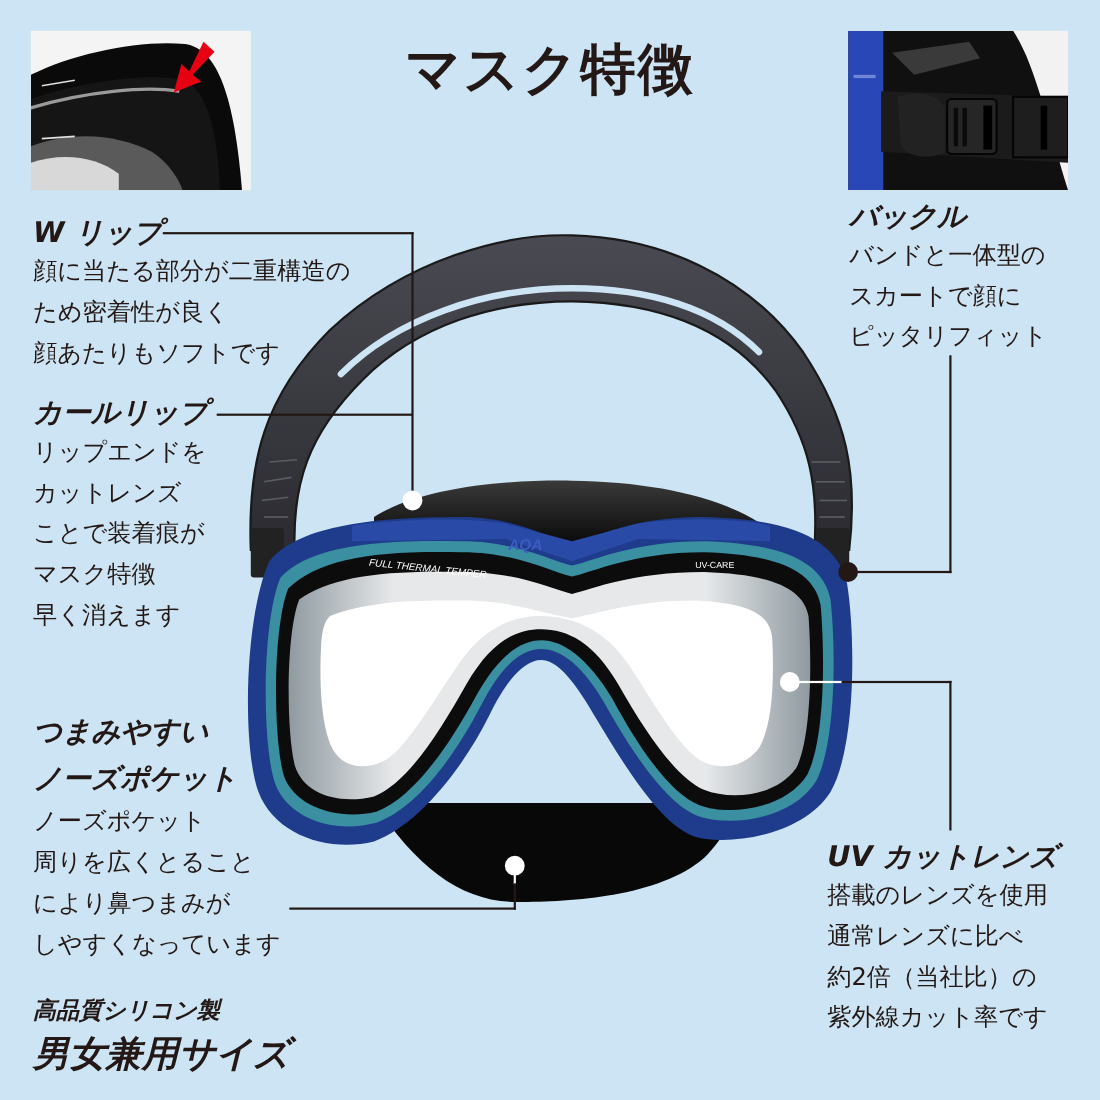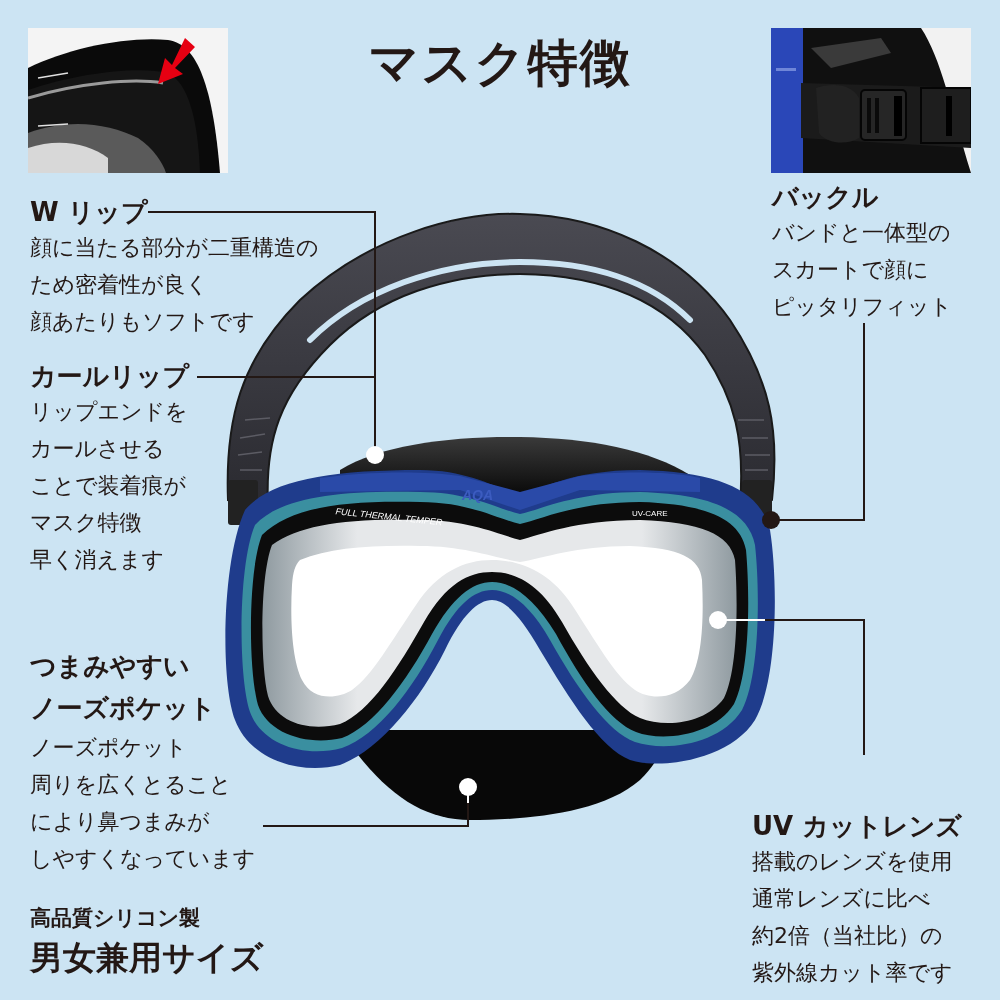--- a/index.html
+++ b/index.html
@@ -1,21 +1,21 @@
 <!DOCTYPE html>
 <html><head>
 <meta charset="utf-8">
 <style>
   html, body { margin:0; padding:0; }
   body { width:1000px; height:1000px; background:#cce4f3; position:relative; overflow:hidden;
          font-family:"DejaVu Sans", sans-serif; color:#231815; }
   .abs { position:absolute; }
   .title { left:0; width:1000px; top:30px; text-align:center; font-size:50px; font-weight:bold; letter-spacing:2px; }
   .photo { position:absolute; width:200px; height:145px; overflow:hidden; }
-  .heading { font-size:26px; font-weight:bold; line-height:34px; white-space:nowrap; }
+  .heading { font-size:26px; font-weight:bold; line-height:34px; white-space:nowrap;font-style:italic; }
   .body-text { font-size:22px; line-height:37px; white-space:nowrap; }
   .line { position:absolute; background:#231815; }
   .wline { position:absolute; background:#ffffff; }
   .dot { position:absolute; width:18px; height:18px; border-radius:50%; }
   .dot.white { background:#ffffff; }
   .dot.dark { background:#231815; }
   svg { display:block; }
 </style>
 </head>
 <body>
@@ -134,21 +134,21 @@
 <div class="abs" style="left:30px; top:195px;">
   <div class="heading">W リップ</div>
   <div class="body-text">顔に当たる部分が二重構造の</div>
   <div class="body-text">ため密着性が良く</div>
   <div class="body-text">顔あたりもソフトです</div>
 </div>
 
 <div class="abs" style="left:30px; top:359px;">
   <div class="heading">カールリップ</div>
   <div class="body-text">リップエンドを</div>
-  <div class="body-text">カールさせる</div>
+  <div class="body-text">カットレンズ</div>
   <div class="body-text">ことで装着痕が</div>
   <div class="body-text">マスク特徴</div>
   <div class="body-text">早く消えます</div>
 </div>
 
 <div class="abs" style="left:30px; top:625px;">
   <div class="heading" style="line-height:42px;margin-top:20px;">つまみやすい</div>
   <div class="heading" style="line-height:42px;">ノーズポケット</div>
   <div class="body-text">ノーズポケット</div>
   <div class="body-text">周りを広くとること</div>
@@ -161,19 +161,19 @@
   <div class="heading" style="font-size:33px; line-height:40px;">男女兼用サイズ</div>
 </div>
 
 <div class="abs" style="left:772px; top:180px;">
   <div class="heading">バックル</div>
   <div class="body-text">バンドと一体型の</div>
   <div class="body-text">スカートで顔に</div>
   <div class="body-text">ピッタリフィット</div>
 </div>
 
-<div class="abs" style="left:752px; top:762px;margin-top:47px;">
+<div class="abs" style="left:752px; top:762px;">
   <div class="heading">UV カットレンズ</div>
   <div class="body-text">搭載のレンズを使用</div>
   <div class="body-text">通常レンズに比べ</div>
   <div class="body-text">約2倍（当社比）の</div>
   <div class="body-text">紫外線カット率です</div>
 </div>
 
 </body></html>

